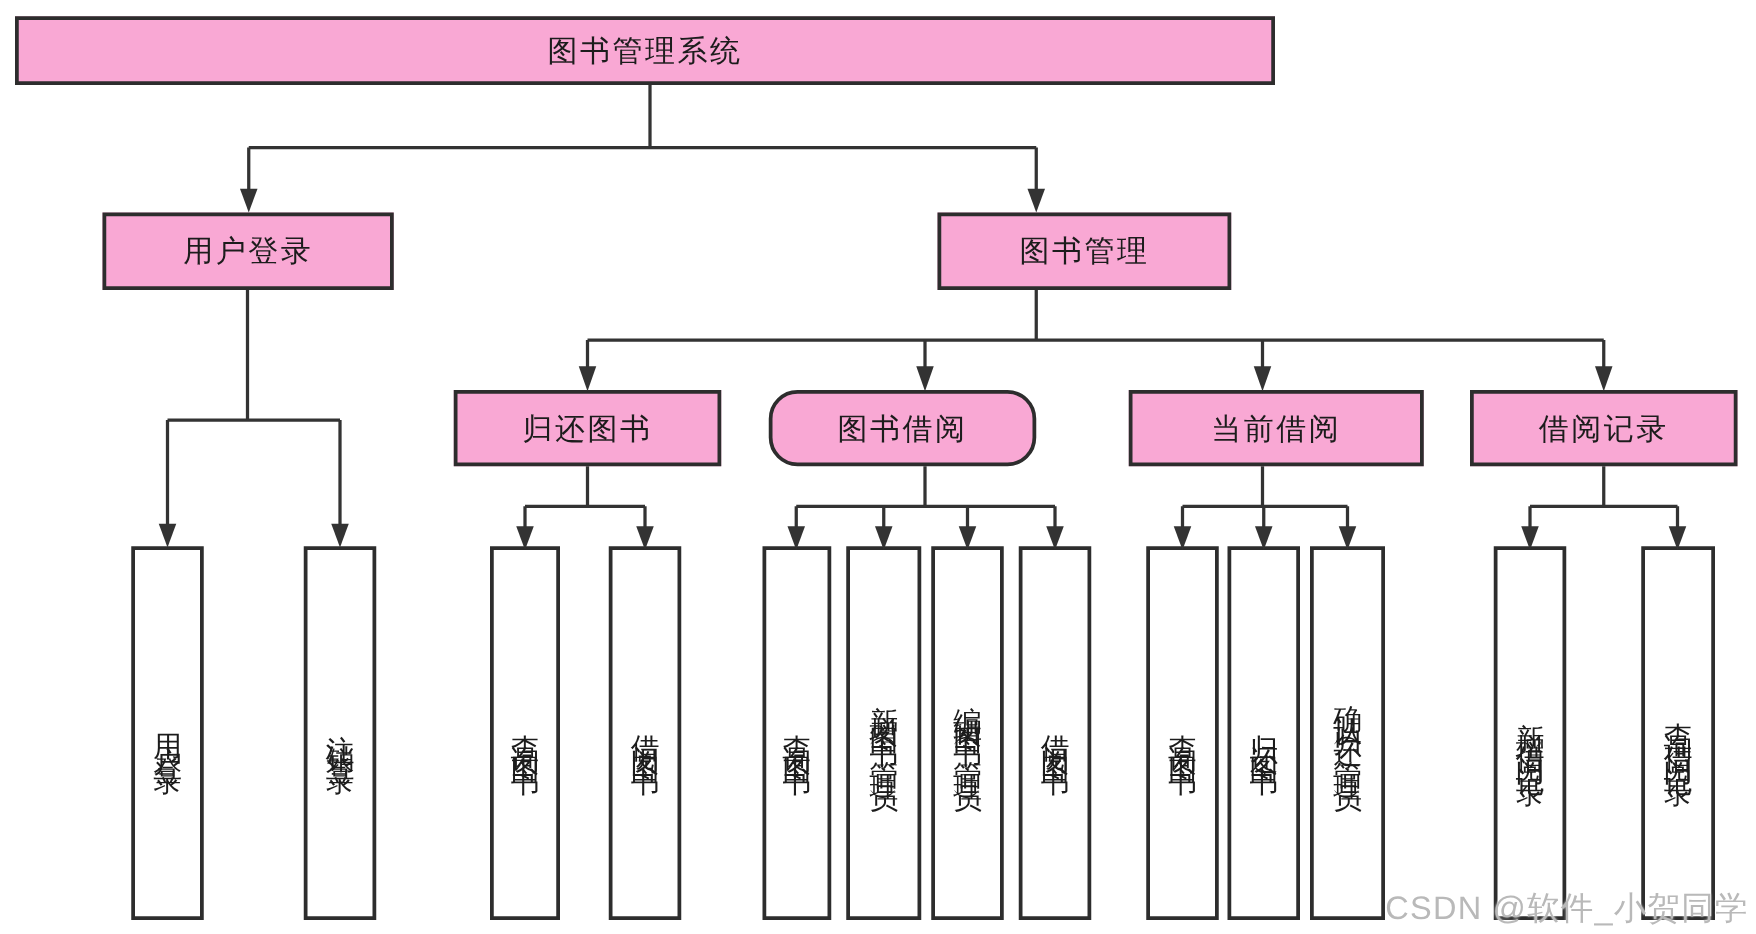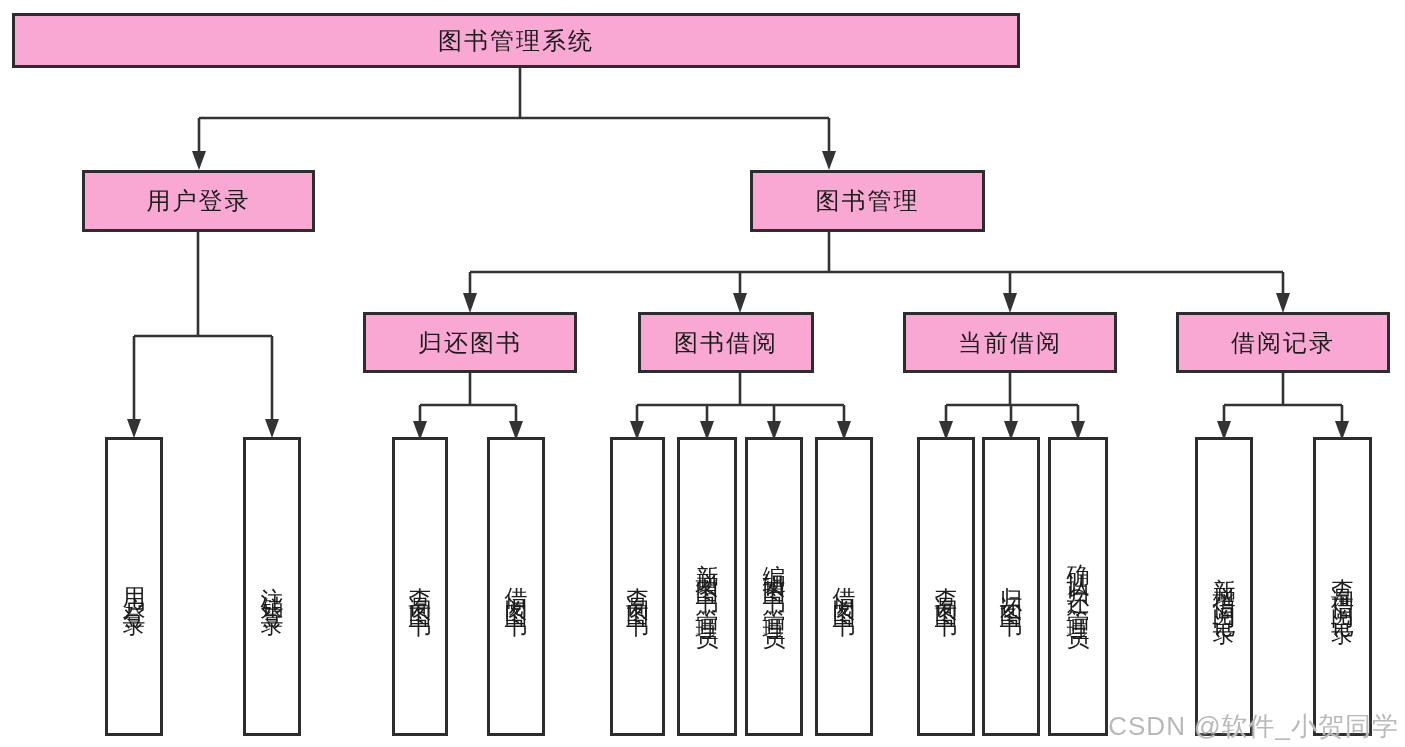--- a/index.html
+++ b/index.html
@@ -88,24 +88,24 @@
   <div class="hbox" style="left:82px; top:170px; width:233px; height:62px;">
     <span>用户登录</span>
   </div>
   <div class="hbox" style="left:712px; top:170px; width:235px; height:62px;margin-left:38px;">
     <span>图书管理</span>
   </div>
 
   <div class="hbox" style="left:363px; top:312px; width:214px; height:61px;">
     <span>归还图书</span>
   </div>
-  <div class="hbox" style="left:638px; top:312px; width:176px; height:61px;">
+  <div class="hbox" style="left:615px; top:312px; width:214px; height:61px;border-radius:23px;">
     <span>图书借阅</span>
   </div>
-  <div class="hbox" style="left:903px; top:312px; width:214px; height:61px;align-items:center;">
+  <div class="hbox" style="left:903px; top:312px; width:236px; height:61px;align-items:center;">
     <span>当前借阅</span>
   </div>
   <div class="hbox" style="left:1176px; top:312px; width:214px; height:61px;">
     <span>借阅记录</span>
   </div>
 
   <div class="vbox" style="left:105px; width:58px;">
     <span>用户登录</span>
   </div>
   <div class="vbox" style="left:243px; width:58px;">

